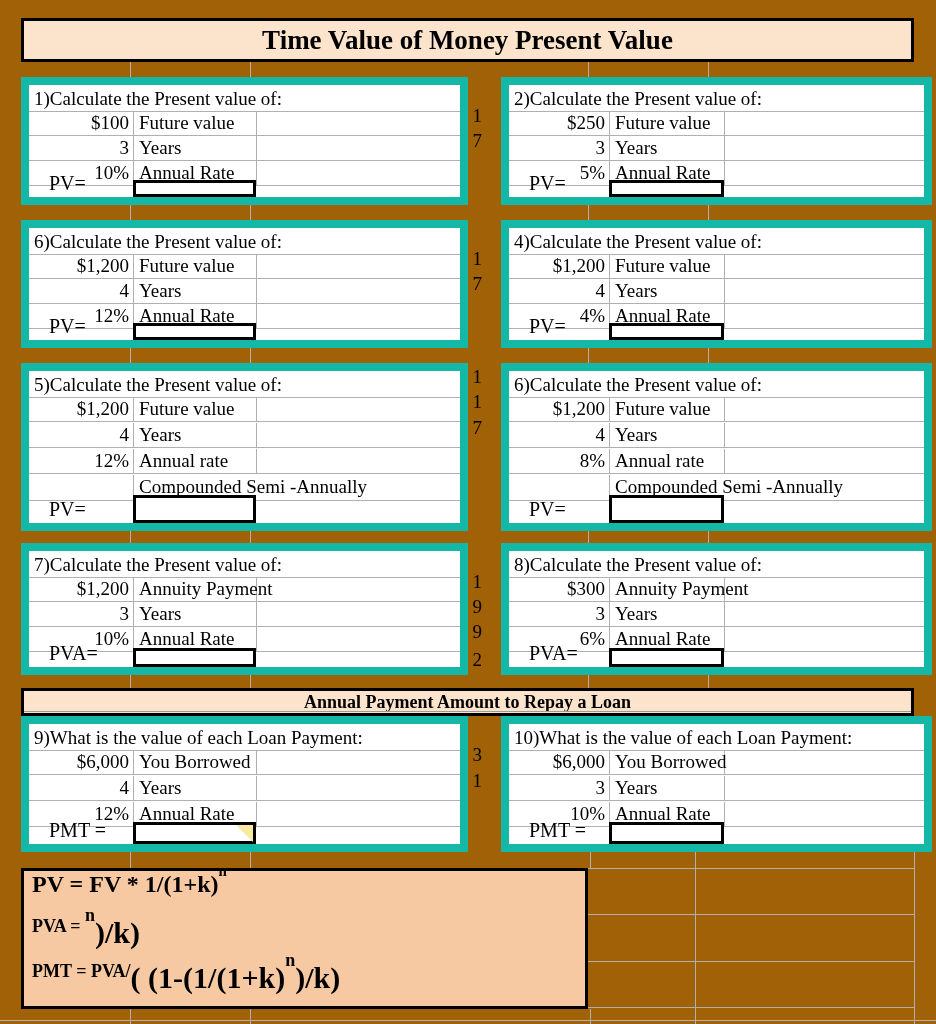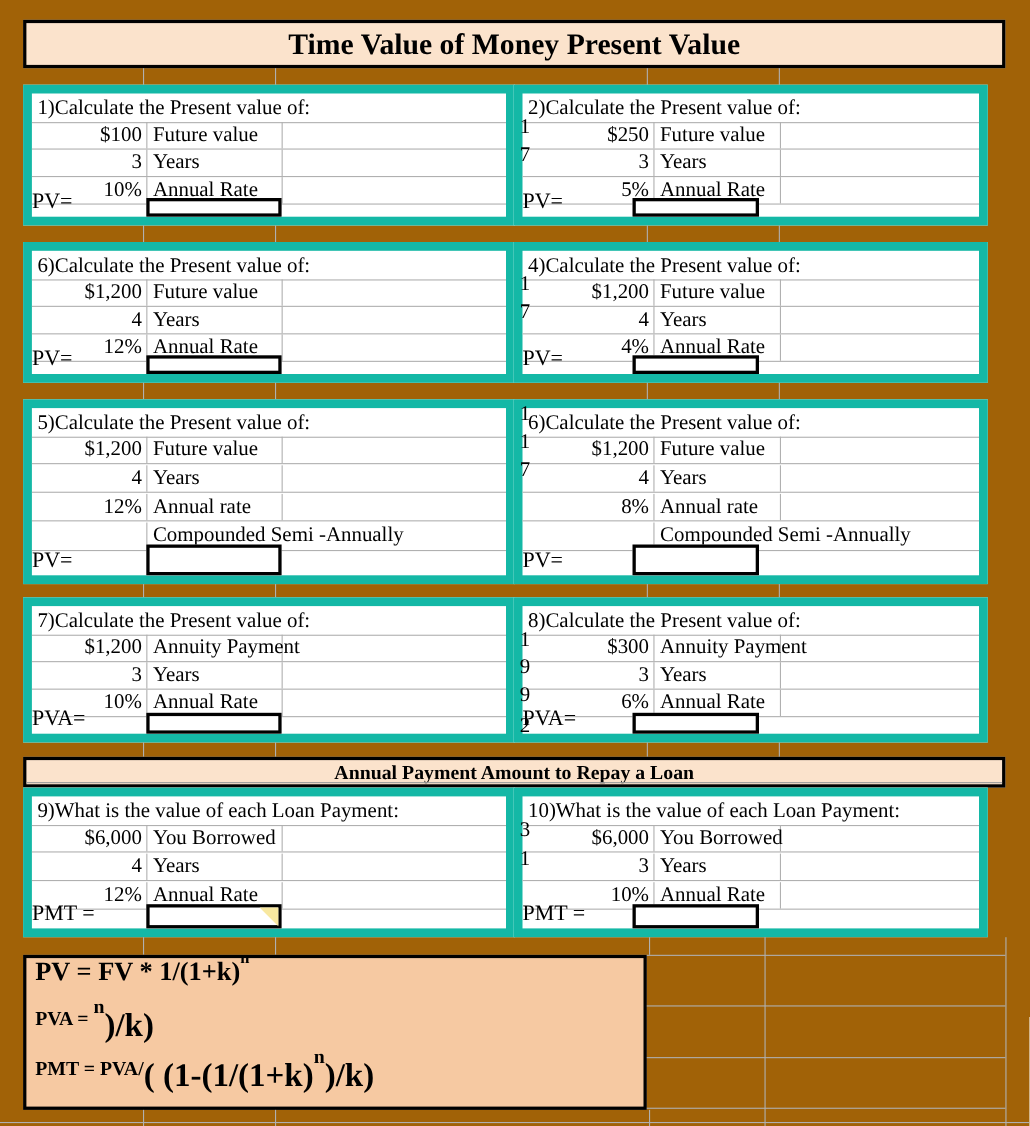--- a/index.html
+++ b/index.html
@@ -11,32 +11,32 @@
           border:3px solid #000;box-sizing:border-box;text-align:center;
           font-weight:bold;font-size:27px;line-height:38px;}
   .loanbanner{position:absolute;left:21px;top:688px;width:893px;height:28px;background:#fbe3cc;
           border:3px solid #000;box-sizing:border-box;text-align:center;
           font-weight:bold;font-size:18px;line-height:22px;}
   .loanbanner .inner-rule{position:absolute;left:0;right:0;bottom:1px;height:1px;background:#9a9a9a;}
 
   
   .pbox{position:absolute;background:#fff;border:8px solid #14b8a6;box-sizing:border-box;}
   .pbl{left:21px;width:447px;}
-  .pbr{left:467px;width:431px;text-decoration:underline;}
+  .pbr{left:501px;width:431px;text-decoration:underline;}
   .ptitle{position:absolute;left:0;right:0;top:0;height:26px;line-height:27px;
           padding-left:5px;font-size:19px;border-bottom:1px solid #b0b0b0;overflow:hidden;white-space:nowrap;}
   .prow{position:absolute;left:0;right:0;height:25px;display:flex;border-bottom:1px solid #b0b0b0;box-sizing:border-box;}
   .pval{display:block;box-sizing:border-box;text-align:right;padding-right:4px;font-size:19px;line-height:24px;
         border-right:1px solid #b0b0b0;}
   .plab{display:block;box-sizing:border-box;padding-left:5px;font-size:19px;line-height:24px;
         border-right:1px solid #b0b0b0;overflow:visible;white-space:nowrap;}
   .plab.wide{width:auto;border-right:none;}
   .pbl .pval{width:105px;} .pbl .plab{width:123px;}
-  .pbr .pval{width:120px;} .pbr .plab{width:115px;}
-  .reslabel{position:absolute;left:0;bottom:3px;padding-left:0;font-size:20px;line-height:22px;}
+  .pbr .pval{width:101px;} .pbr .plab{width:115px;}
+  .reslabel{position:absolute;left:0;bottom:3px;padding-left:20px;font-size:20px;line-height:22px;}
   .ansbox{position:absolute;bottom:0;border:3px solid #000;box-sizing:border-box;background:#fff;}
   .pbl .ansbox{left:104px;width:123px;}
   .pbr .ansbox{left:100px;width:115px;}
   .note-tri{position:absolute;top:0;right:0;width:0;height:0;
             border-top:17px solid #f8e8a0;border-left:17px solid transparent;}
 
   
   .frag{position:absolute;left:469px;width:13px;height:24px;overflow:hidden;
         text-align:right;font-size:19px;line-height:24px;}
 

